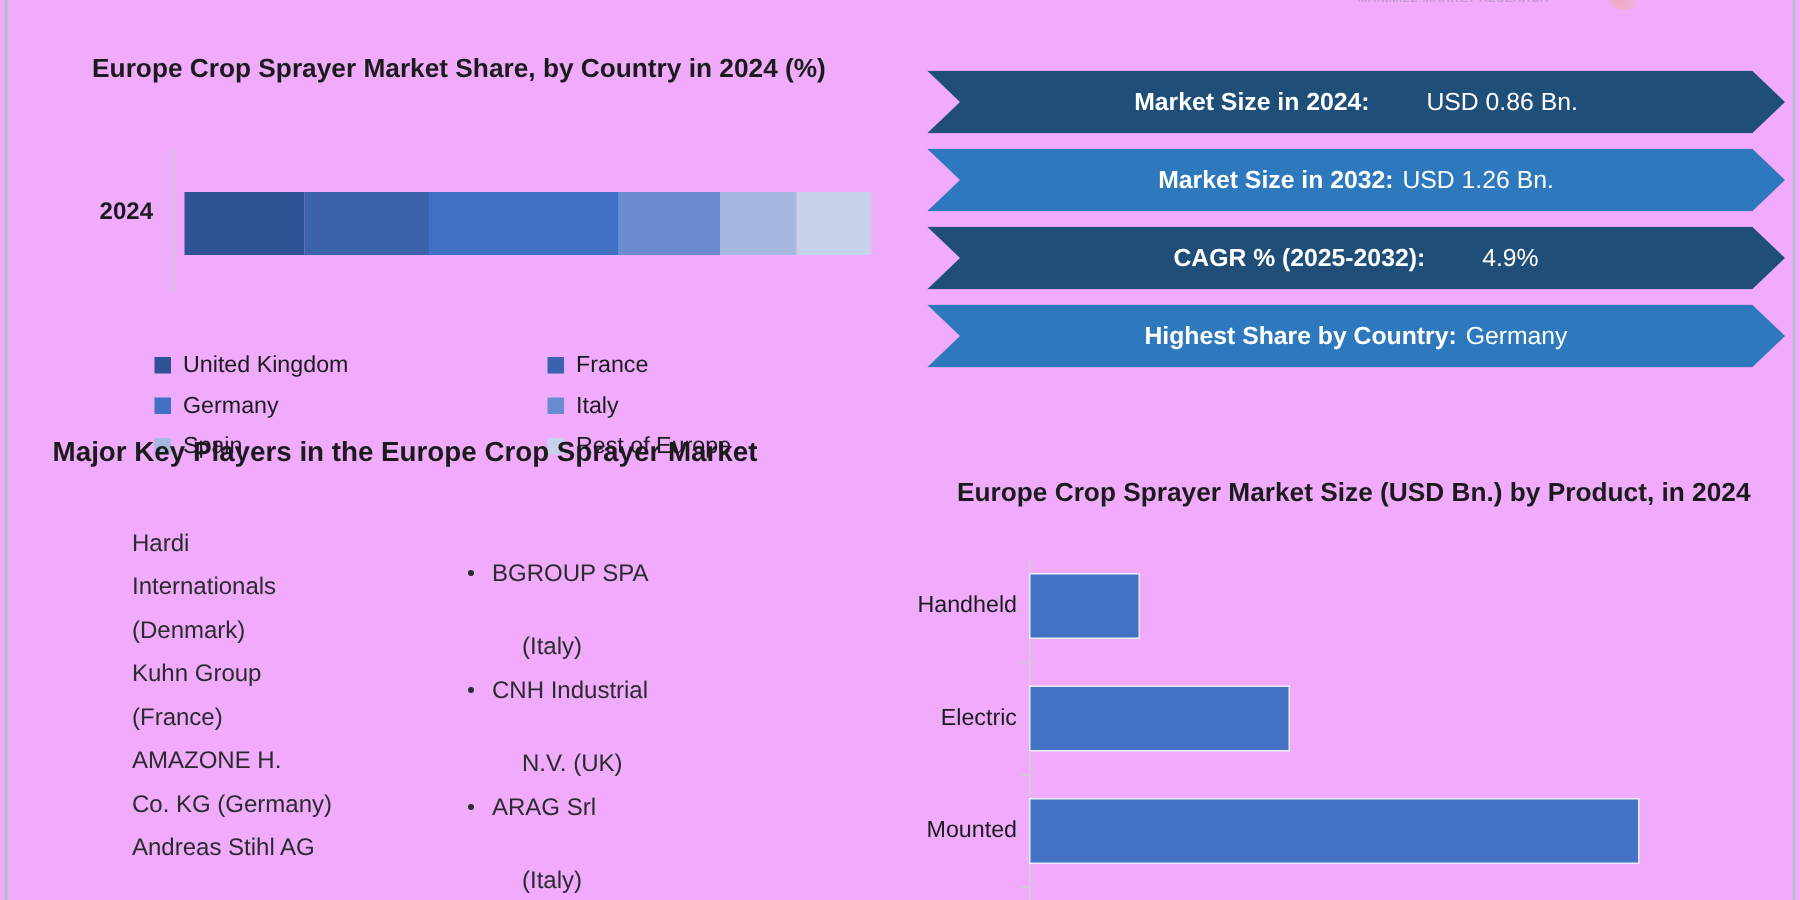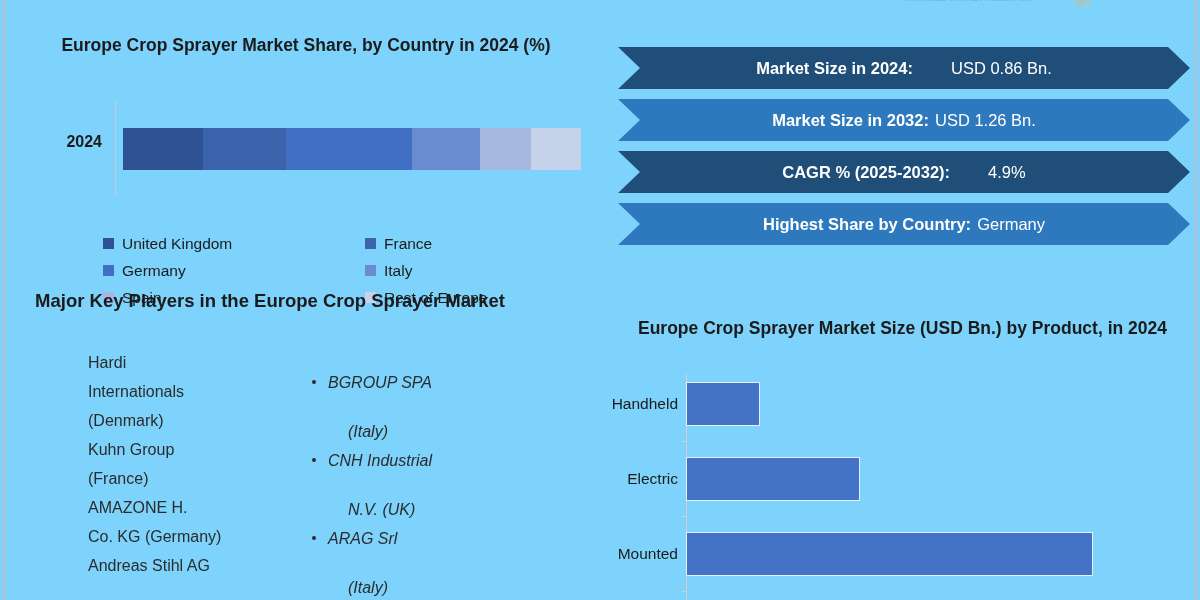--- a/index.html
+++ b/index.html
@@ -14,21 +14,21 @@
     position: relative;
     font-family: "Liberation Sans", sans-serif;
     color: #2b2b2b;
   }
 
   #page {
     position: absolute;
     left: 0; top: 0;
     width: 1200px;
     height: 600px;
-    background: #7dd3fc;
+    background: #f0abfc;
     overflow: hidden;
   }
 
   
   .edge-rule {
     position: absolute;
     top: 0;
     width: 2px;
     height: 600px;
     background: #b6c0cc;
@@ -190,21 +190,20 @@
     font-size: 16px;
     line-height: 29px;
     color: #2b2b2b;
   }
   .bullet-item {
     position: relative;
     padding-left: 20px;
     font-size: 16px;
     line-height: 29px;
     color: #2b2b2b;
-    font-style: italic;
   }
   .bullet-item .dot {
     position: absolute;
     left: 4px; top: 12px;
     width: 4px; height: 4px;
     border-radius: 50%;
     background: #2b2b2b;
   }
   .bullet-item .sub {
     display: block;

